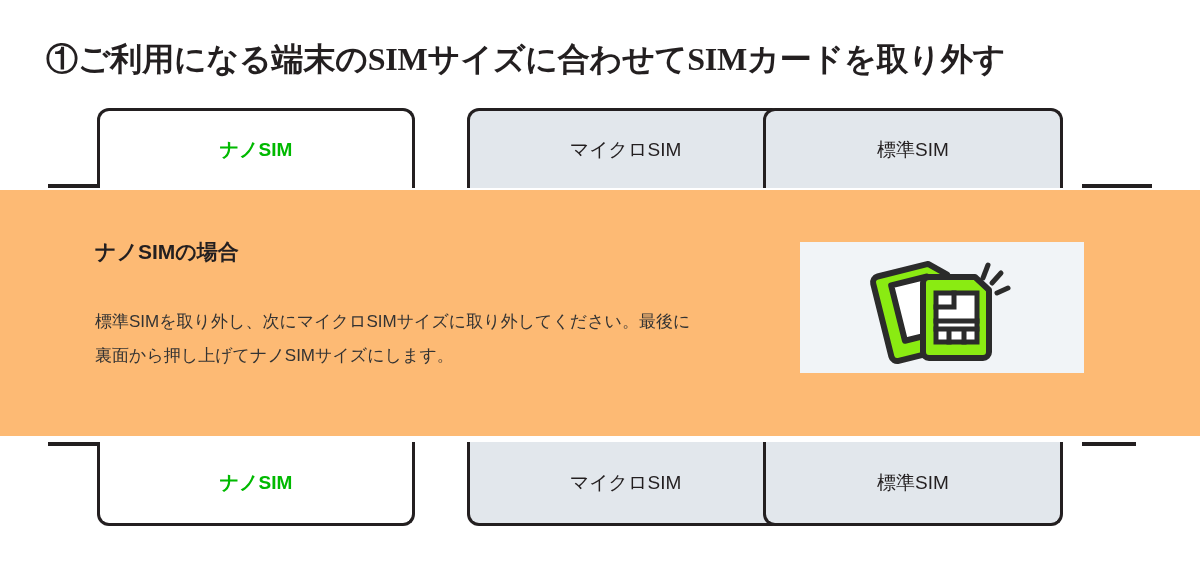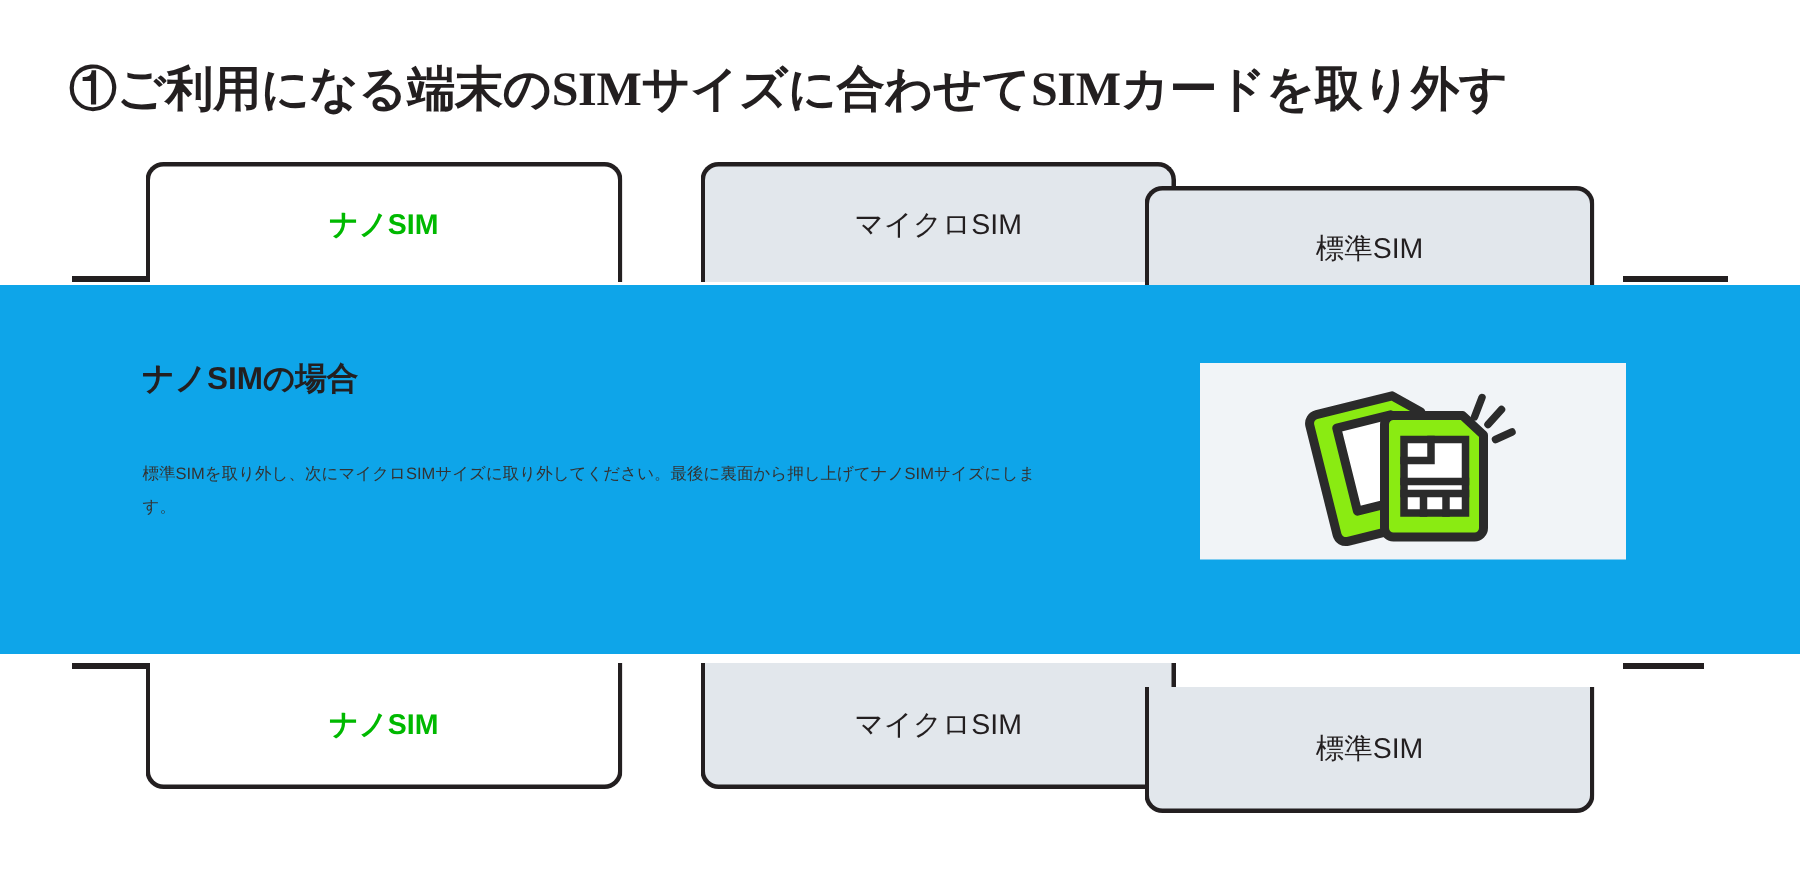--- a/index.html
+++ b/index.html
@@ -105,45 +105,45 @@
     left: -3px;
     right: -3px;
     top: -4px;
     height: 4px;
     background: #ffffff;
   }
 
   
   .tab.t0 { left: 97px;  width: 318px; }
   .tab.t1 { left: 431px; width: 317px; margin-left: 36px; }
-  .tab.t2 { left: 763px; width: 300px; margin-top: 16px; }
+  .tab.t2 { left: 763px; width: 300px; }
 
   
   .panel {
     position: absolute;
     left: 0;
     top: 190px;
     width: 1200px;
     height: 246px;
-    background: #0ea5e9;
+    background: #fdba74;
   }
   .panel-heading {
     position: absolute;
     left: 95px;
     top: 48px;
     font-size: 21px;
     font-weight: bold;
     color: #231f20;
   }
   .panel-body {
     position: absolute;
     left: 95px;
     top: 115px;
     width: 610px;
-    font-size: 11px;
+    font-size: 17px;
     line-height: 2.0;
     color: #333333;
   }
 
   
   .illustration {
     position: absolute;
     left: 800px;
     top: 52px;
     width: 284px;

